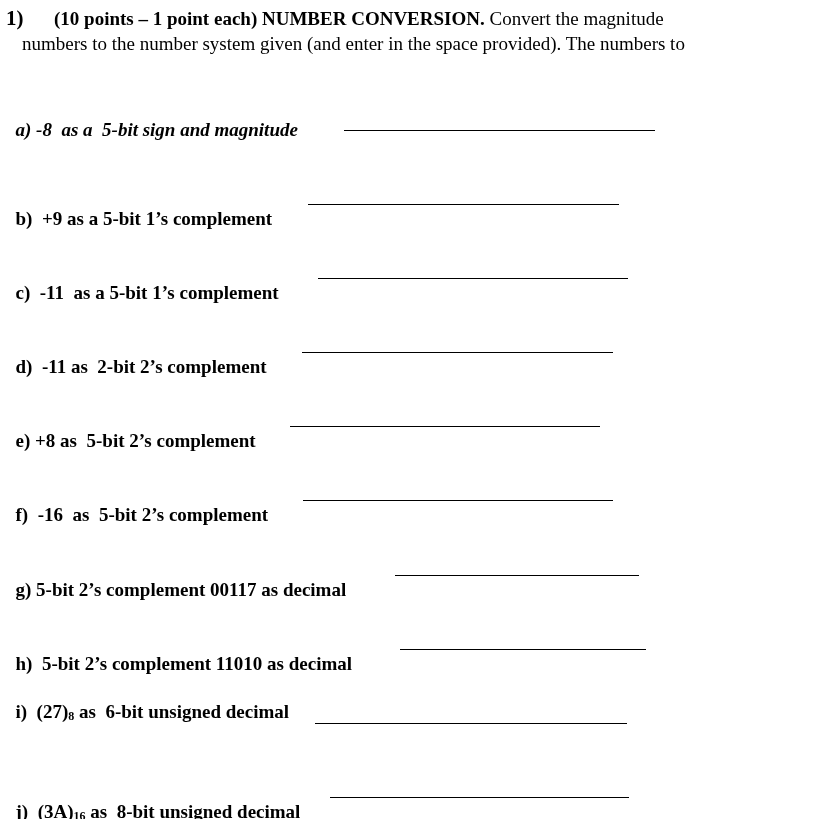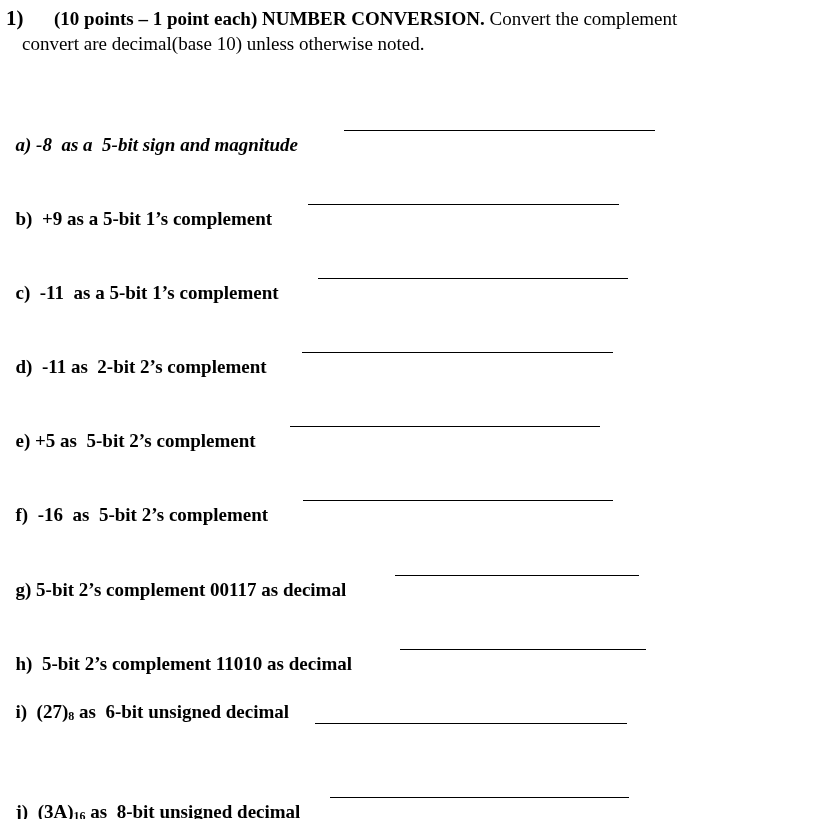--- a/index.html
+++ b/index.html
@@ -57,46 +57,46 @@
       position: absolute;
       height: 0;
       border-bottom: 1.5px solid #000000;
     }
   </style>
 </head>
 <body>
 
 <div class="header">
   <span class="num">1)</span><span class="points">(10 points – 1 point each)</span>
-  <span class="topic">NUMBER CONVERSION.</span><span> Convert the complement</span>
-  <span class="indent">convert are decimal(base 10) unless otherwise noted.</span>
+  <span class="topic">NUMBER CONVERSION.</span><span> Convert the magnitude</span>
+  <span class="indent">numbers to the number system given (and enter in the space provided).  The numbers to</span>
 </div>
 
-<div class="question" style="top:106px;font-style:italic;">
+<div class="question" style="top:91px;font-style:italic;">
   <span>a)</span><span> -8  as a  5-bit sign and magnitude</span>
 </div>
 <div class="answer-line" style="left:344px; width:311px; top:130px;"></div>
 
 <div class="question" style="top:180px;">
   <span>b)</span><span>  +9 as a 5-bit 1’s complement</span>
 </div>
 <div class="answer-line" style="left:308px; width:311px; top:204px;"></div>
 
 <div class="question" style="top:254px;">
   <span>c)</span><span>  -11  as a 5-bit 1’s complement</span>
 </div>
 <div class="answer-line" style="left:318px; width:310px; top:278px;"></div>
 
 <div class="question" style="top:328px;">
   <span>d)</span><span>  -11 as  2-bit 2’s complement</span>
 </div>
 <div class="answer-line" style="left:302px; width:311px; top:352px;"></div>
 
 <div class="question" style="top:402px;">
-  <span>e)</span><span> +5 as  5-bit 2’s complement</span>
+  <span>e)</span><span> +8 as  5-bit 2’s complement</span>
 </div>
 <div class="answer-line" style="left:290px; width:310px; top:426px;"></div>
 
 <div class="question" style="top:476px;text-align:right;">
   <span>f)</span><span>  -16  as  5-bit 2’s complement</span>
 </div>
 <div class="answer-line" style="left:303px; width:310px; top:500px;"></div>
 
 <div class="question" style="top:551px;">
   <span>g)</span><span> 5-bit 2’s complement 00117 as decimal</span>

